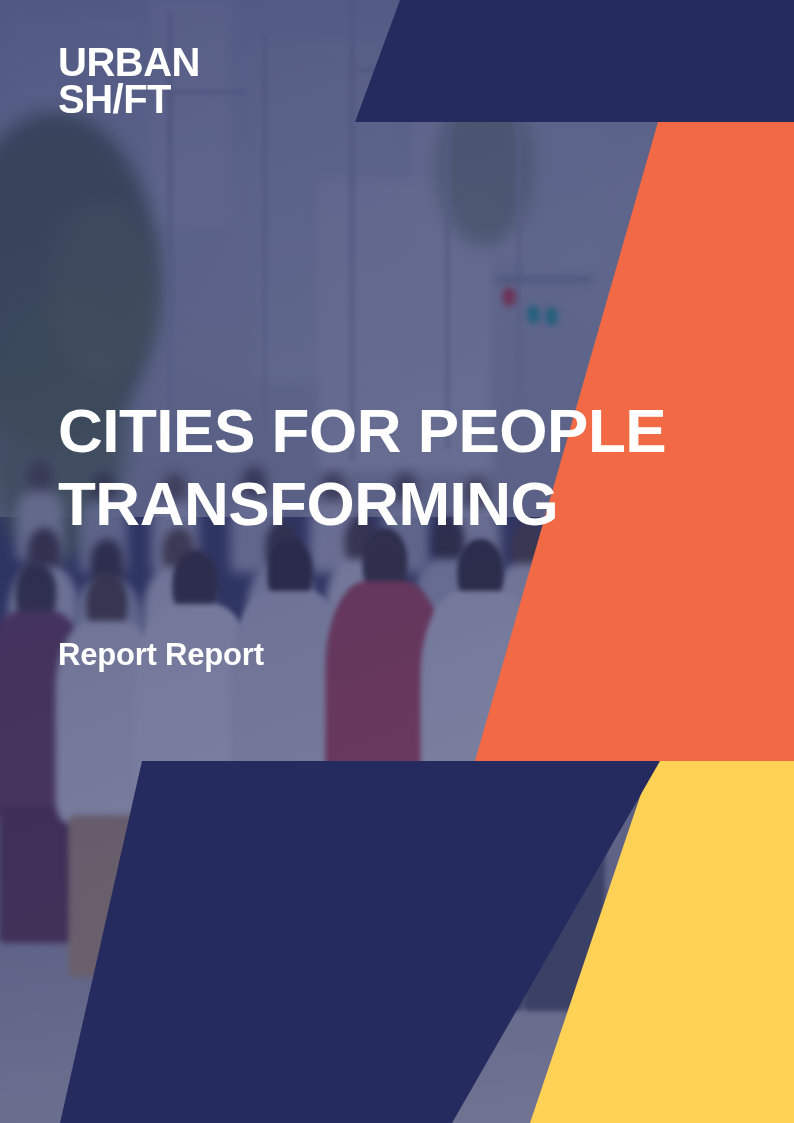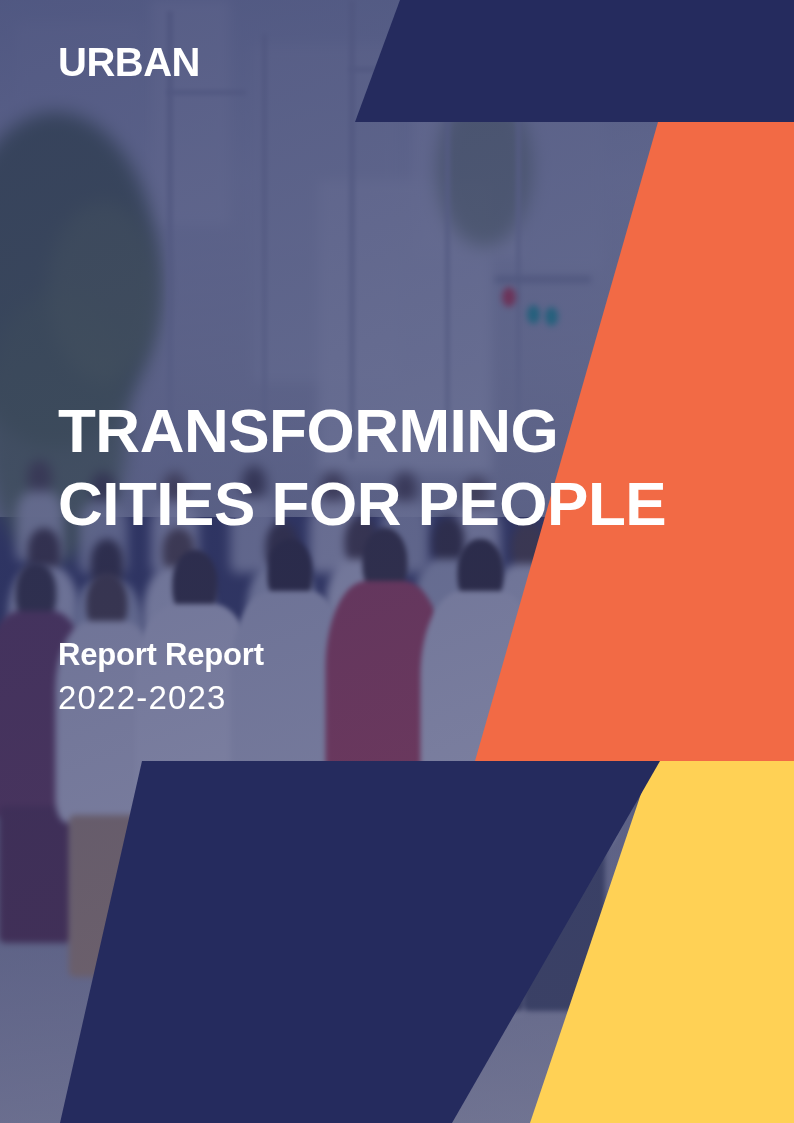--- a/index.html
+++ b/index.html
@@ -293,23 +293,23 @@
 
   <svg class="shape" viewBox="0 0 794 1123" preserveAspectRatio="none">
     <polygon fill="#252b5e" points="400,0 794,0 794,122 355,122"></polygon>
     <polygon fill="#f26a45" points="658,122 794,122 794,761 475,761"></polygon>
     <polygon fill="#ffd155" points="652,761 794,761 794,1123 530,1123"></polygon>
     <polygon fill="#252b5e" points="142,761 660,761 452,1123 60,1123"></polygon>
   </svg>
 
   <div class="logo">
     <div>URBAN</div>
+    <div>SH/FT</div>
   </div>
 
   <h1 class="headline">
+    <span>CITIES FOR PEOPLE</span>
     <span>TRANSFORMING</span>
-    <span>CITIES FOR PEOPLE</span>
   </h1>
 
   <div class="sub-main">Report Report</div>
-  <div class="sub-years">2022-2023</div>
 
 </div>
 
 </body></html>

